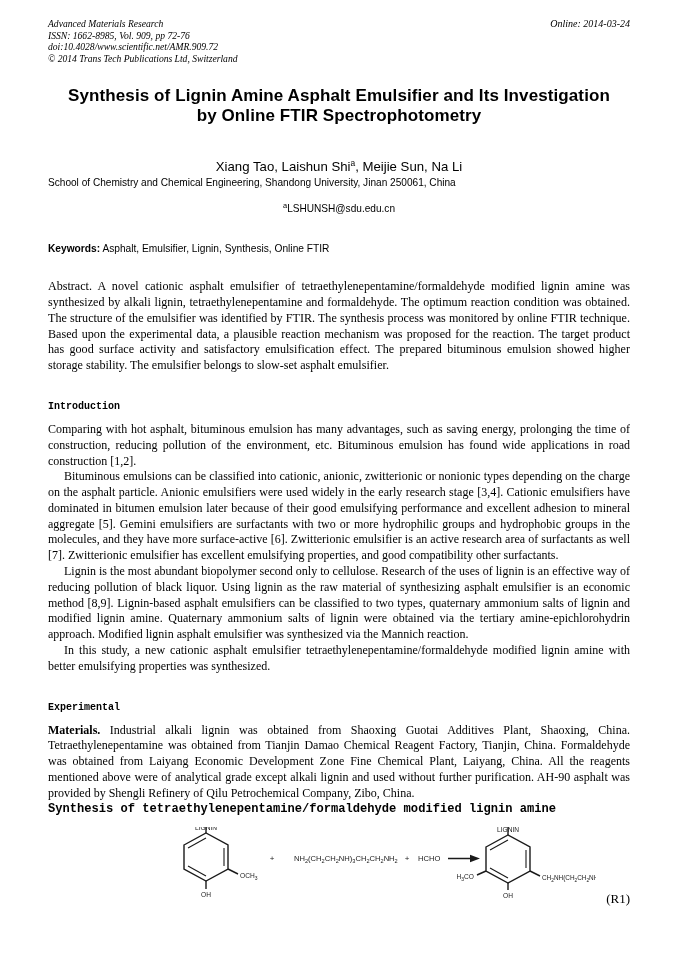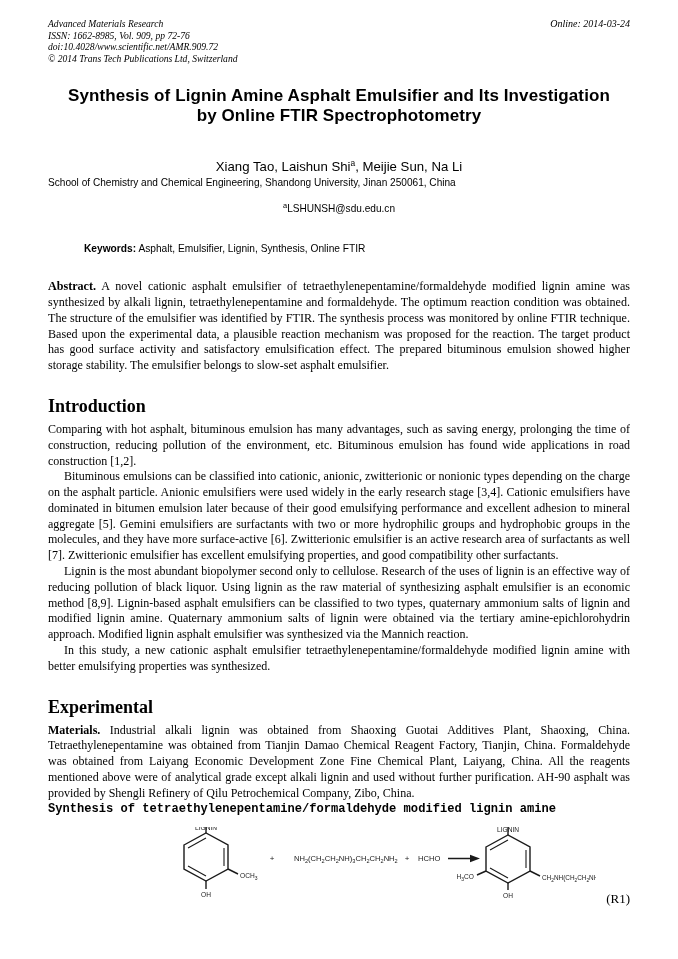--- a/index.html
+++ b/index.html
@@ -76,37 +76,37 @@
     line-height: 14px;
   }
   .email sup { font-size: 7.4px; vertical-align: super; }
 
   
   .keywords {
     margin-top: 26px;
     font-family: "Liberation Sans", "DejaVu Sans", sans-serif;
     font-size: 10.2px;
     line-height: 14px;
-    margin-left: 36px;
   }
   .keywords b { font-weight: bold; }
 
   .abstract {
     margin-top: 23px;
     font-size: 12.1px;
     line-height: 15.8px;
     text-align: justify;
   }
-  .abstract b { font-weight: bold; margin-top: 7px; }
+  .abstract b { font-weight: normal; margin-top: 7px; }
 
   h2.section {
-    font-size: 18px;
+    font-size: 10px;
     font-weight: bold;
     margin: 25px 0 8px 0;
     line-height: 15px;
+    font-family: Liberation Mono, monospace;
   }
   p.para {
     font-size: 12px;
     line-height: 15.8px;
     text-align: justify;
     margin: 0;
   }
   p.indent { text-indent: 16px; }
   .runhead { font-weight: bold; }
 

